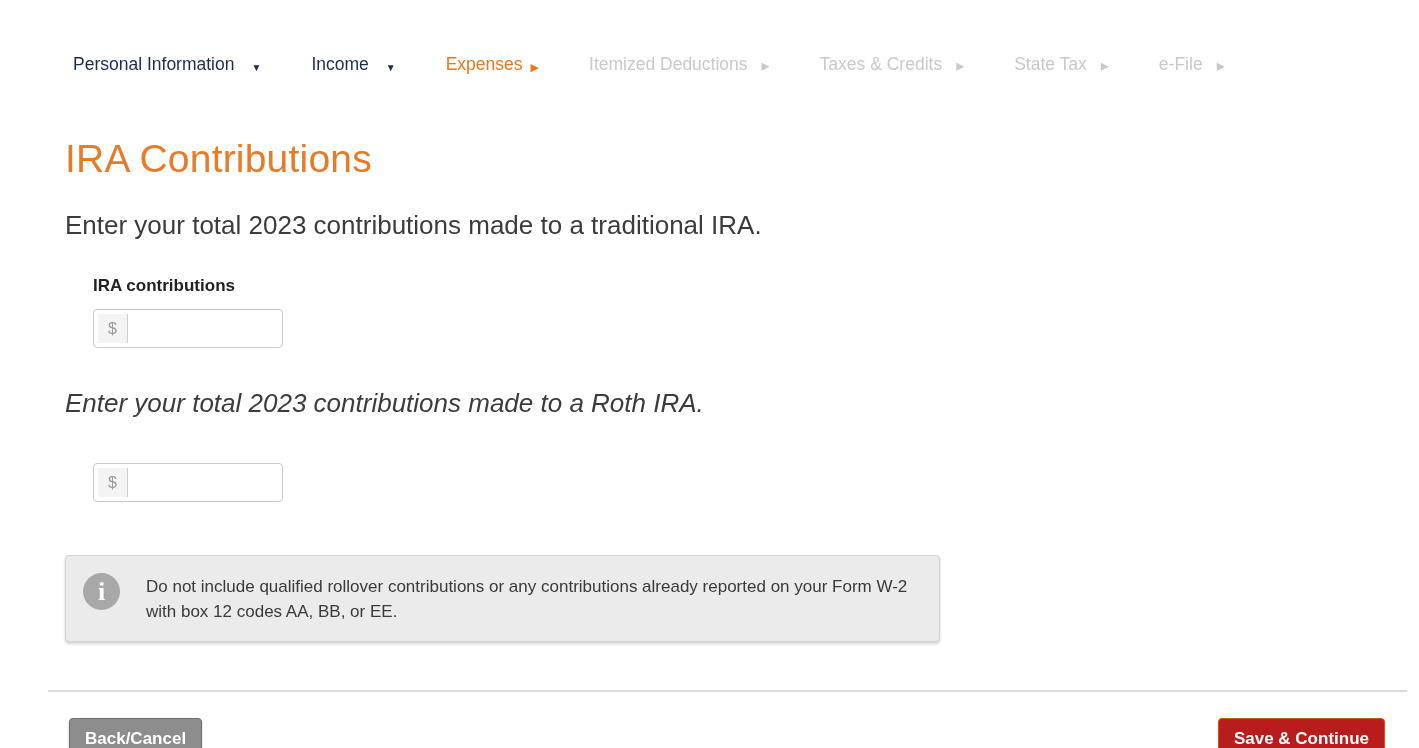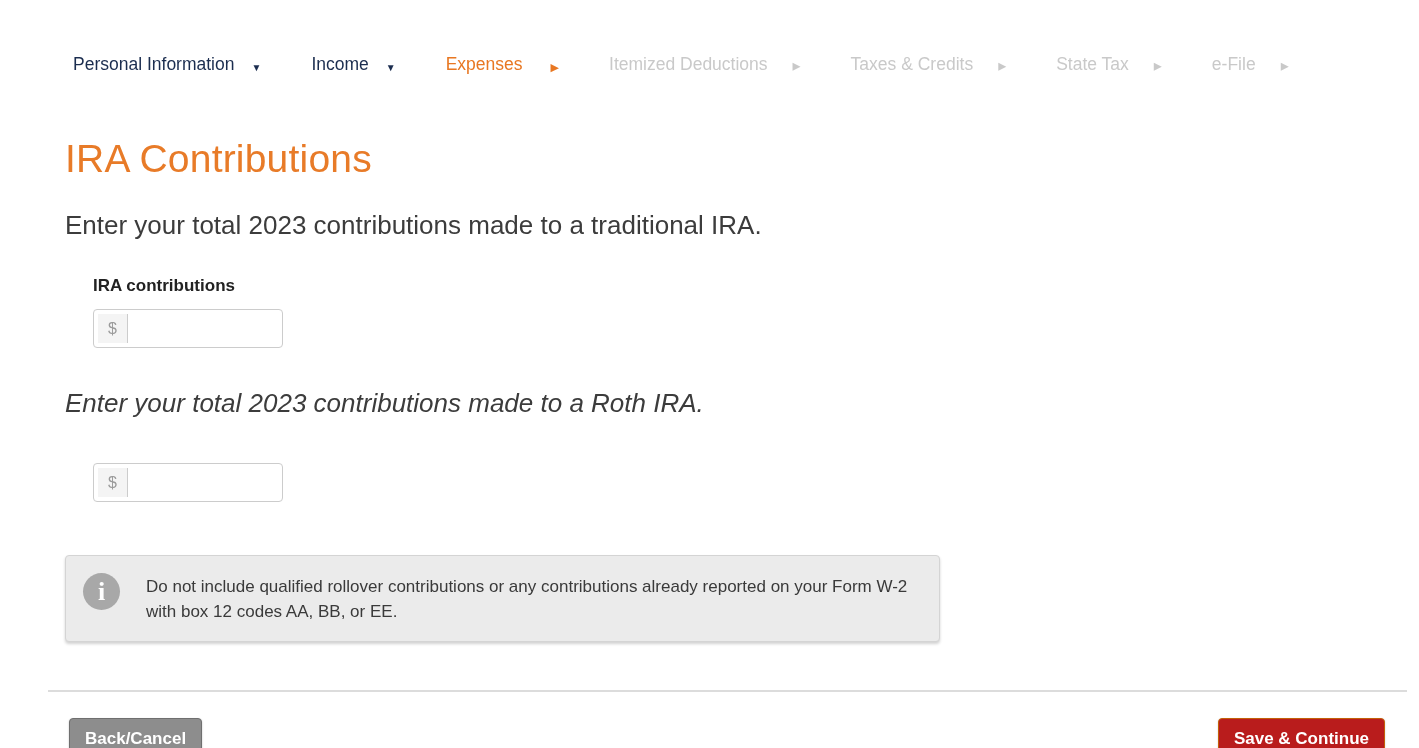--- a/index.html
+++ b/index.html
@@ -18,22 +18,22 @@
     margin: 38px 0 0 57px;
   }
   .nav-item {
     display: inline-flex;
     align-items: center;
     font-size: 17.5px;
     cursor: pointer;
     white-space: nowrap;
   }
   .nav-item.navy { color: #1b2d4f; gap: 9px; font-weight: 500; }
-  .nav-item.active { color: #e87722; gap: 20px; font-weight: 500; }
-  .nav-item.disabled { color: #c9c9c9; gap: 17px; cursor: default; font-weight: 400; }
+  .nav-item.active { color: #e87722; gap: 0; font-weight: 500; }
+  .nav-item.disabled { color: #c9c9c9; gap: 6px; cursor: default; font-weight: 400; }
 
   .caret { display: inline-block; line-height: 1; }
   .caret-down::before { content: "▼"; font-size: 10px; position: relative; top: 1px; }
   .caret-right-active::before { content: "▶"; font-size: 11px; position: relative; top: 1px; }
   .caret-right-disabled::before { content: "▸"; font-size: 16px; position: relative; top: 1px; }
 
   
   .page-title {
     margin: 54px 0 0 57px;
     font-size: 39px;

